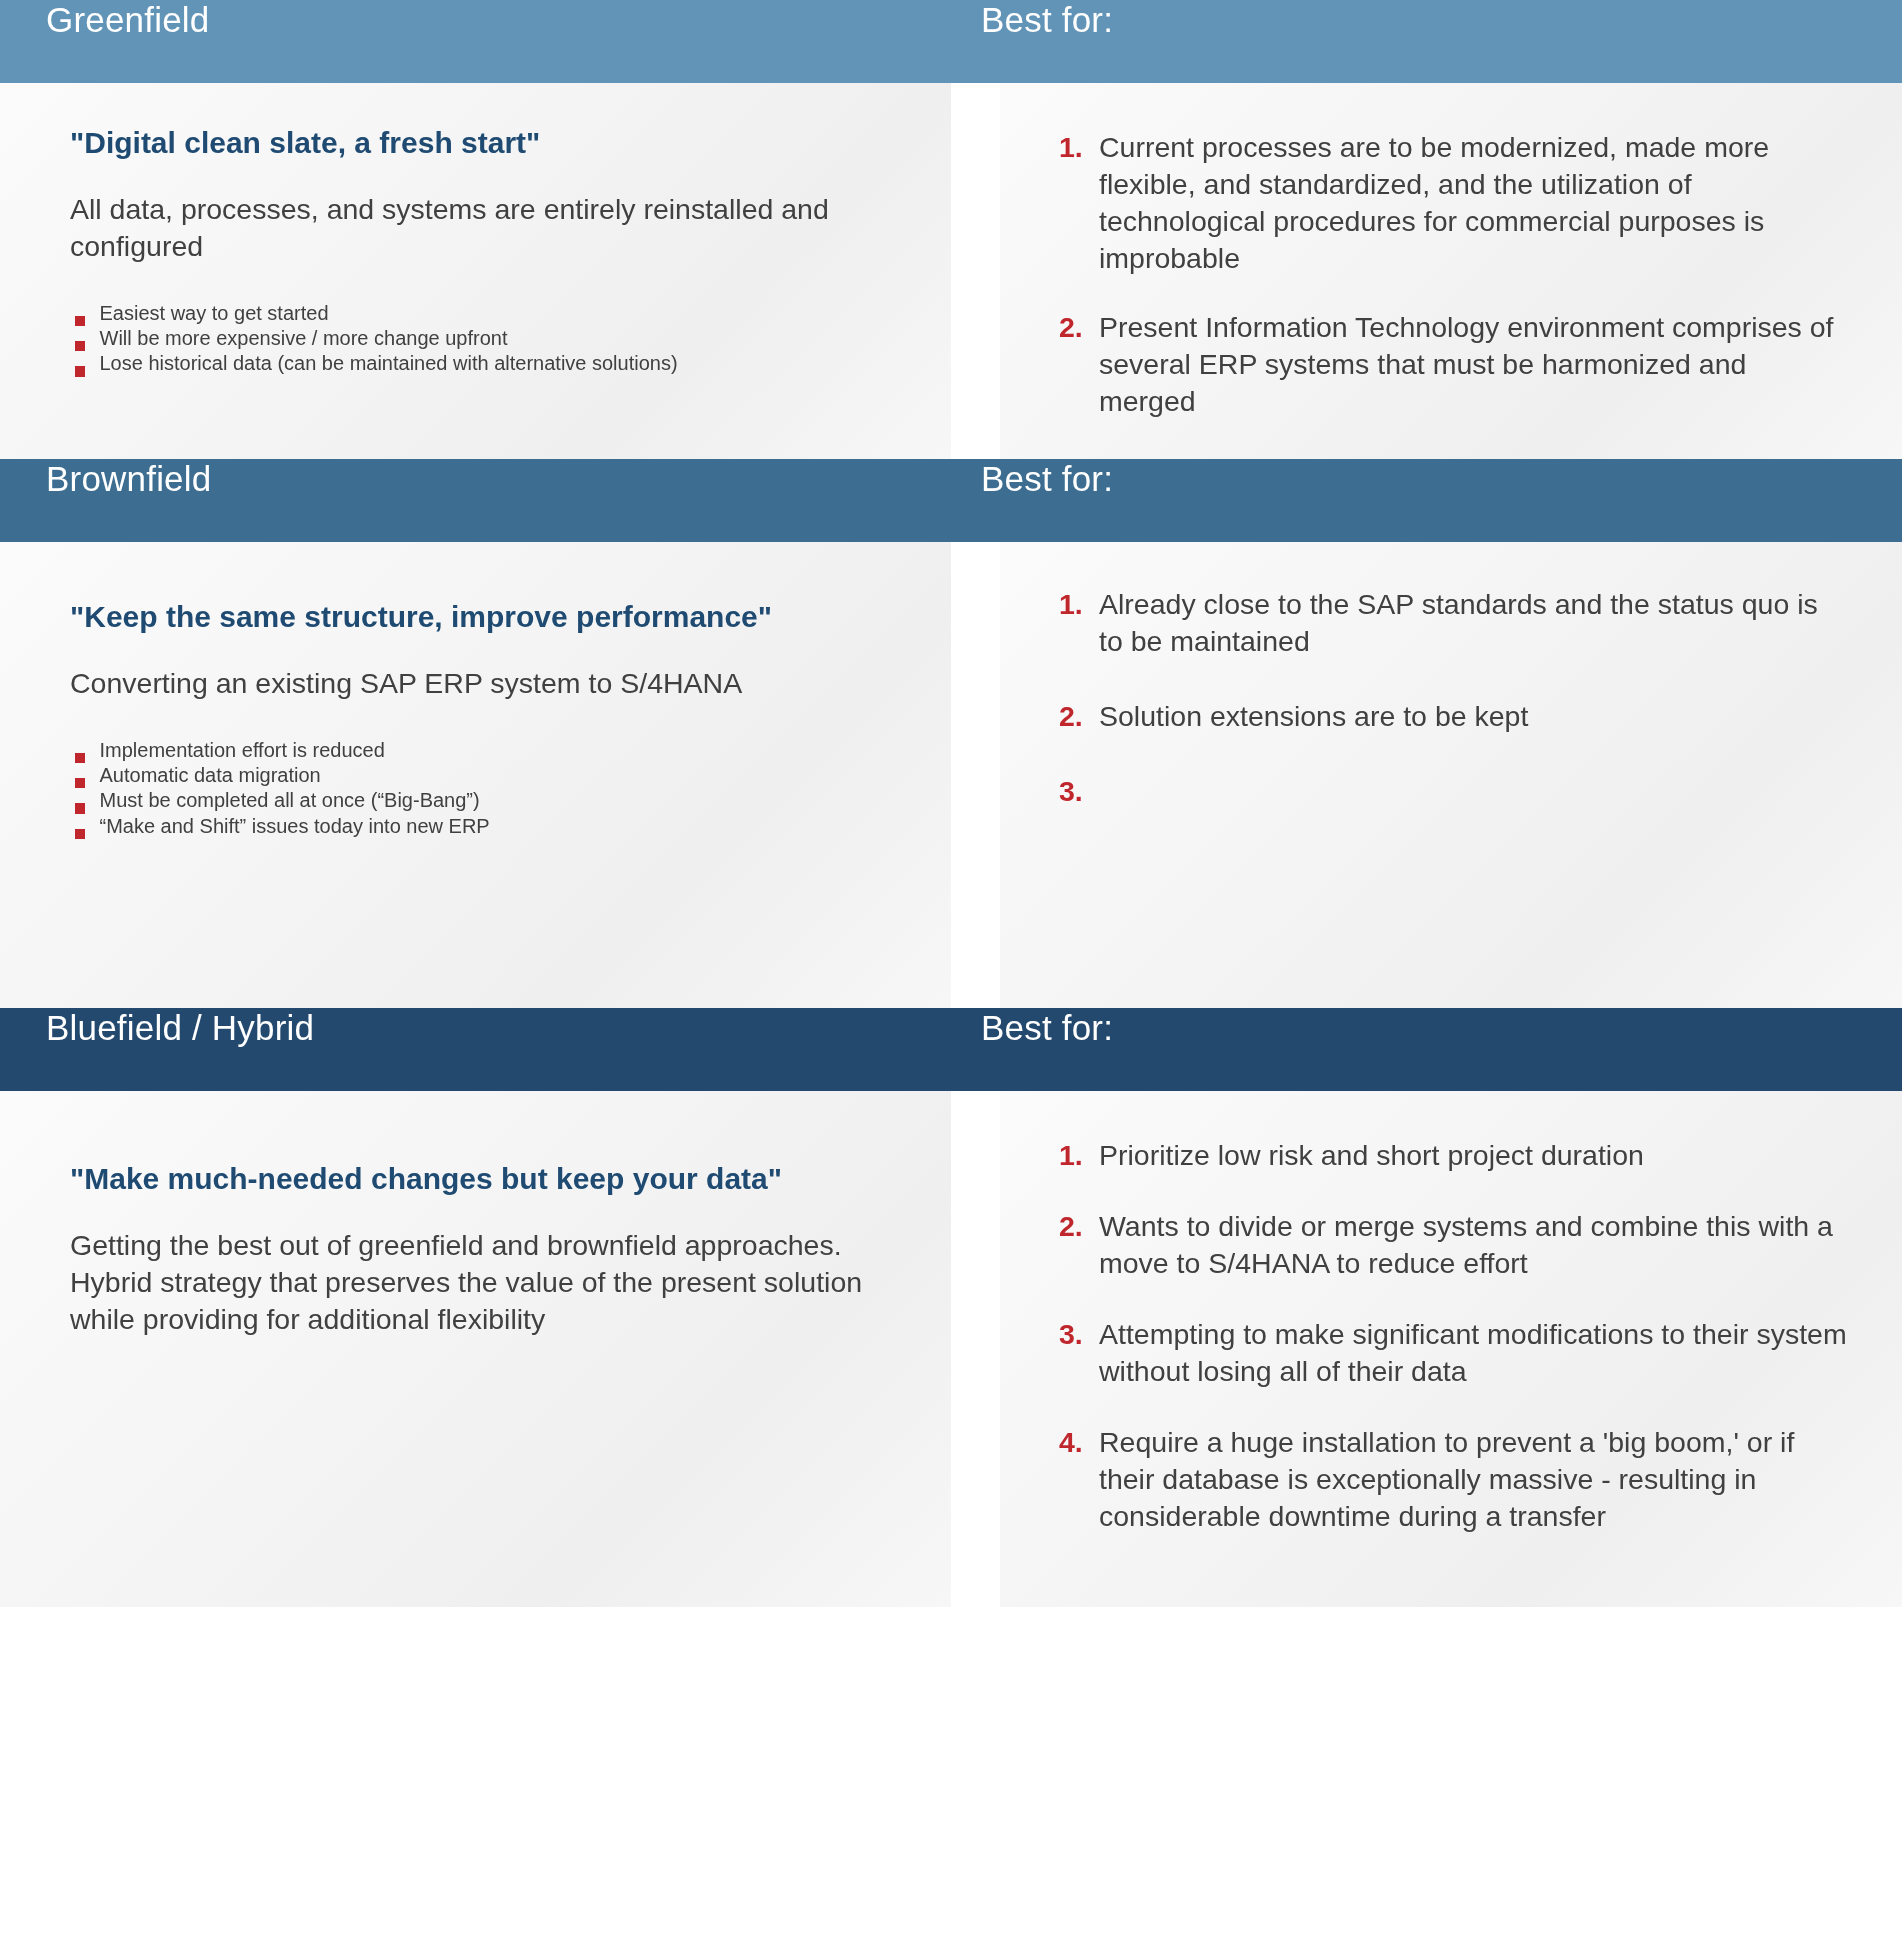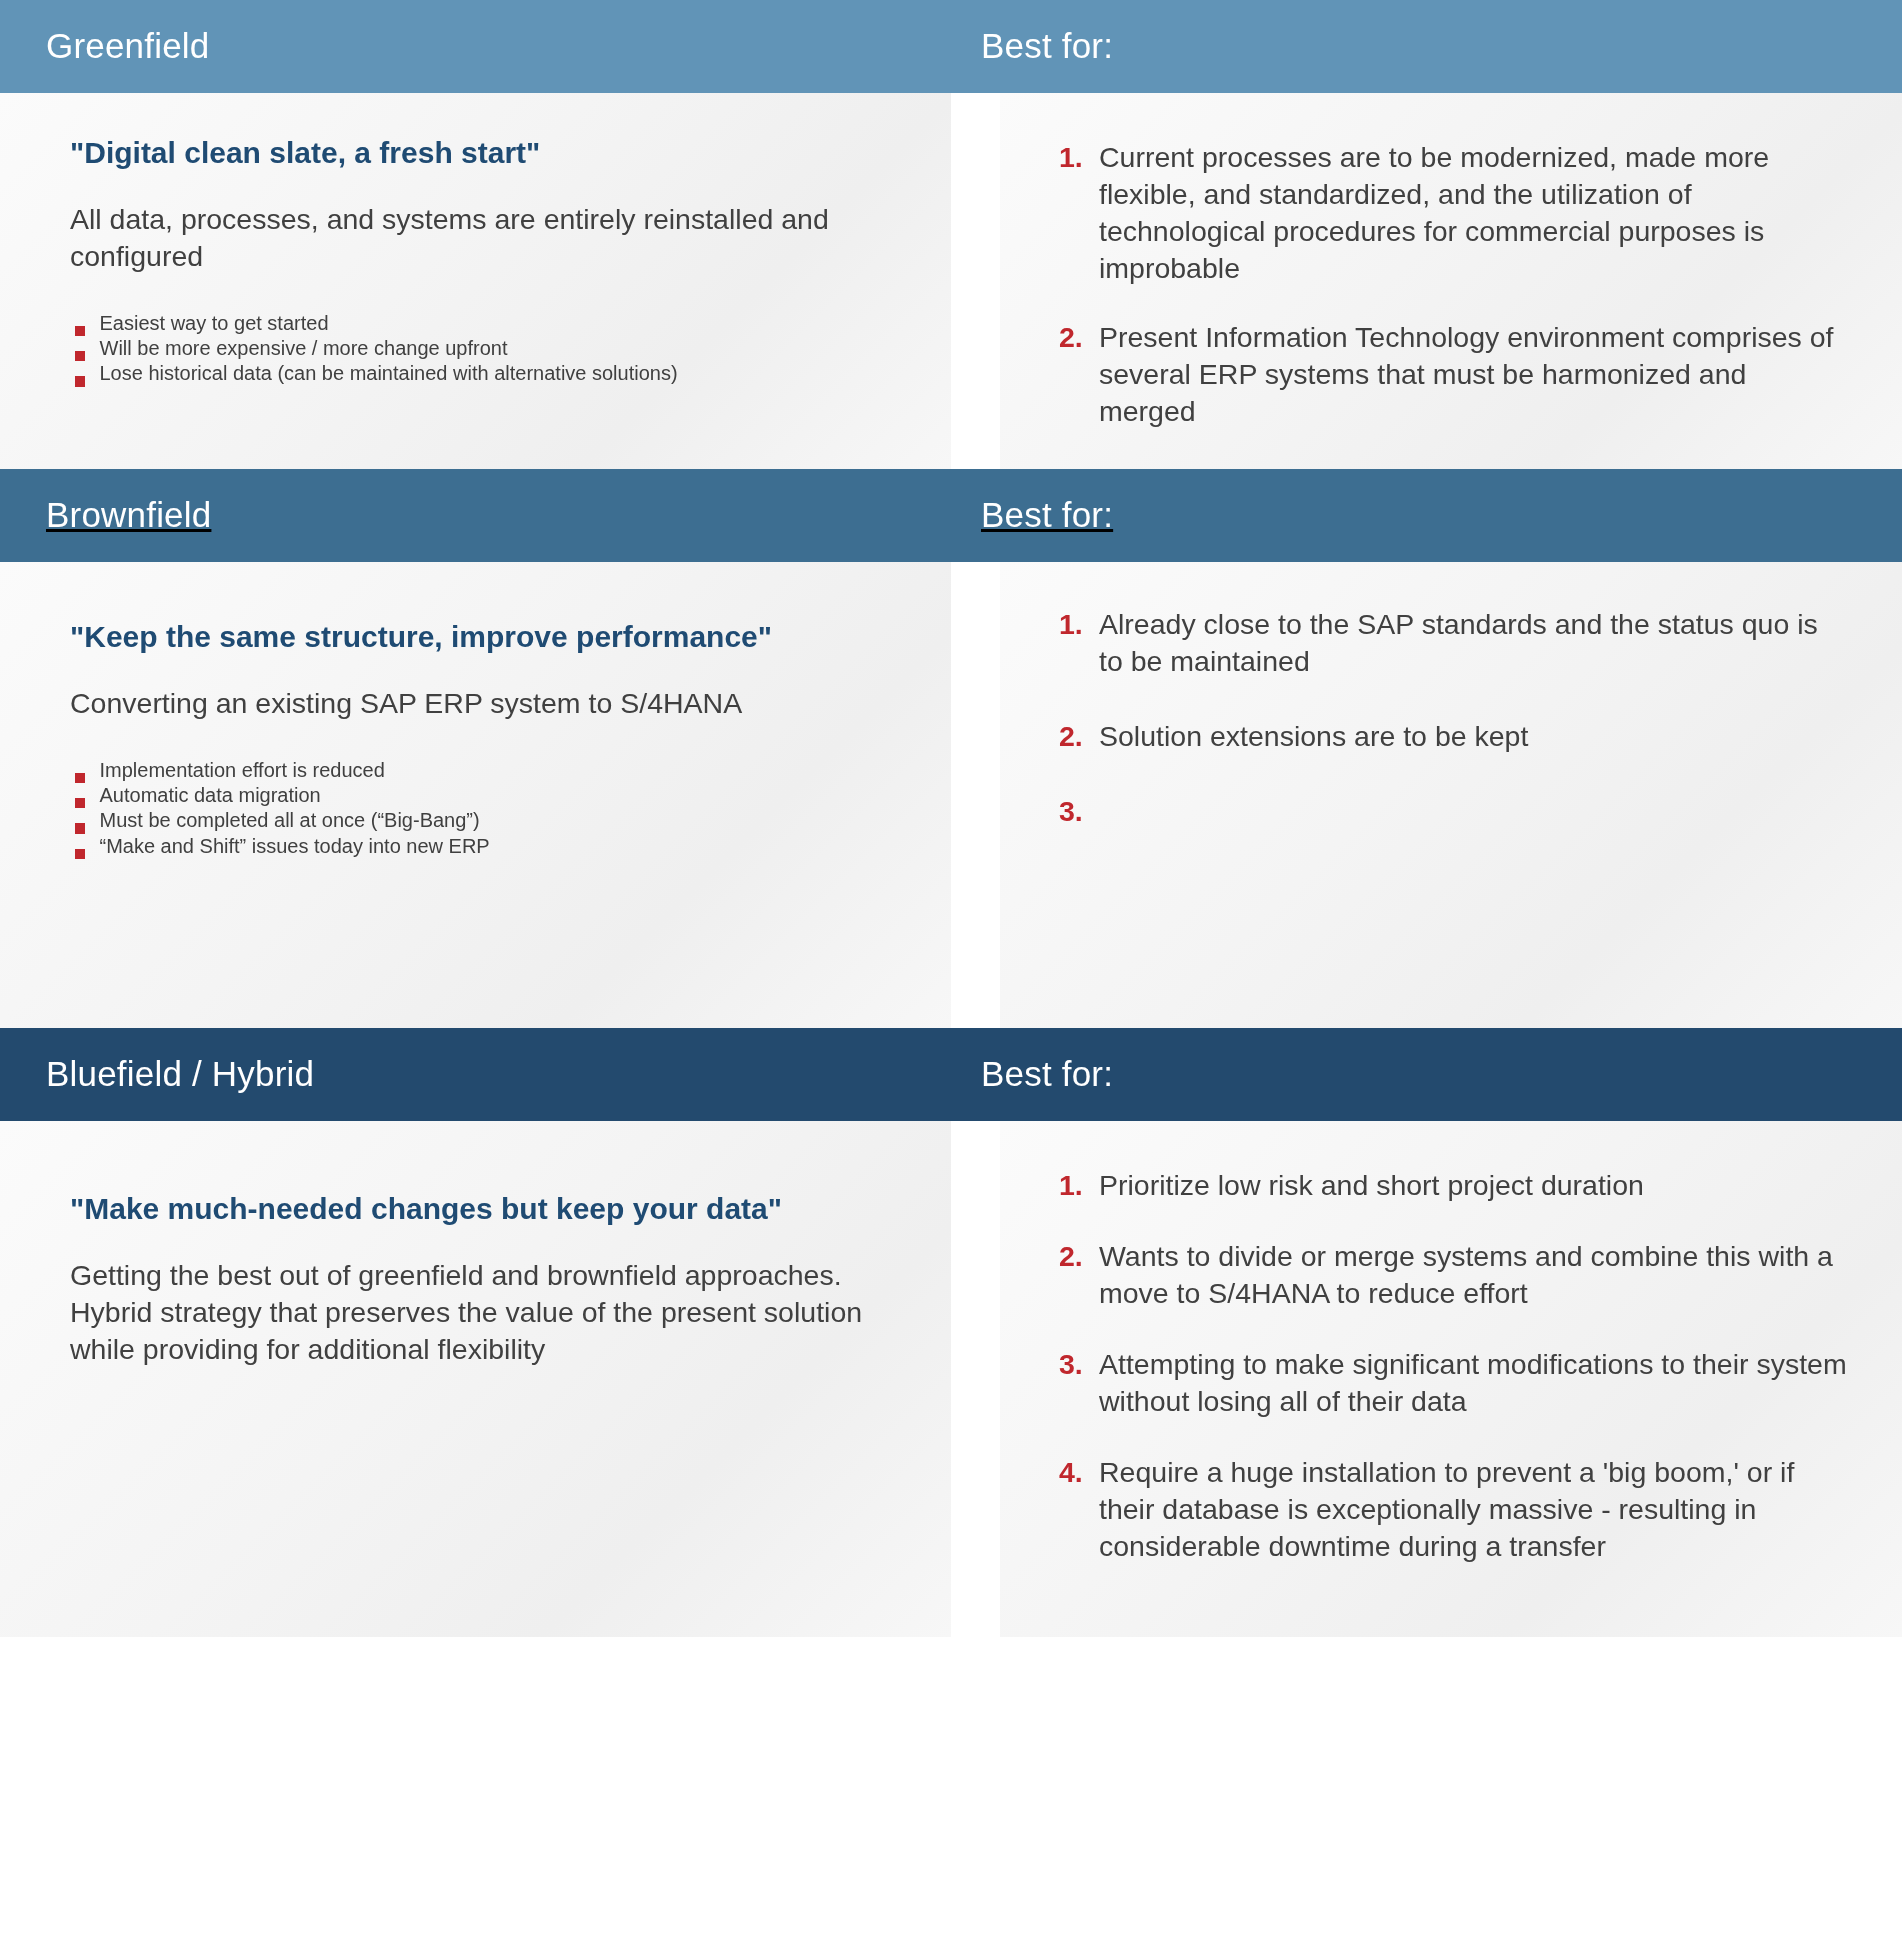--- a/index.html
+++ b/index.html
@@ -23,23 +23,23 @@
   
   .section {
     display: flex;
     flex-direction: column;
     width: 100%;
   }
 
   
   .band {
     display: flex;
-    align-items: center;
+    align-items: flex-start;
     width: 100%;
-    height: 93px;
+    height: 83px;
     flex: none;
   }
   .band-left {
     width: 951px;
     padding-left: 46px;
     flex: none;
   }
   .band-right {
     flex: 1 1 auto;
     padding-left: 30px;
@@ -190,21 +190,21 @@
           <li>
             <span class="num">2.</span>
             <span class="num-text">Present Information Technology environment comprises of several ERP systems that must be harmonized and merged</span>
           </li>
         </ol>
       </div>
     </div>
   </div>
 
   <div class="section sec-brownfield">
-    <div class="band" style="background:#3d6e91;text-decoration:underline;">
+    <div class="band" style="background:#3d6e91;">
       <div class="band-left">
         <div class="band-title">Brownfield</div>
       </div>
       <div class="band-right">
         <div class="band-title">Best for:</div>
       </div>
     </div>
 
     <div class="content-row">
       <div class="col col-left">

